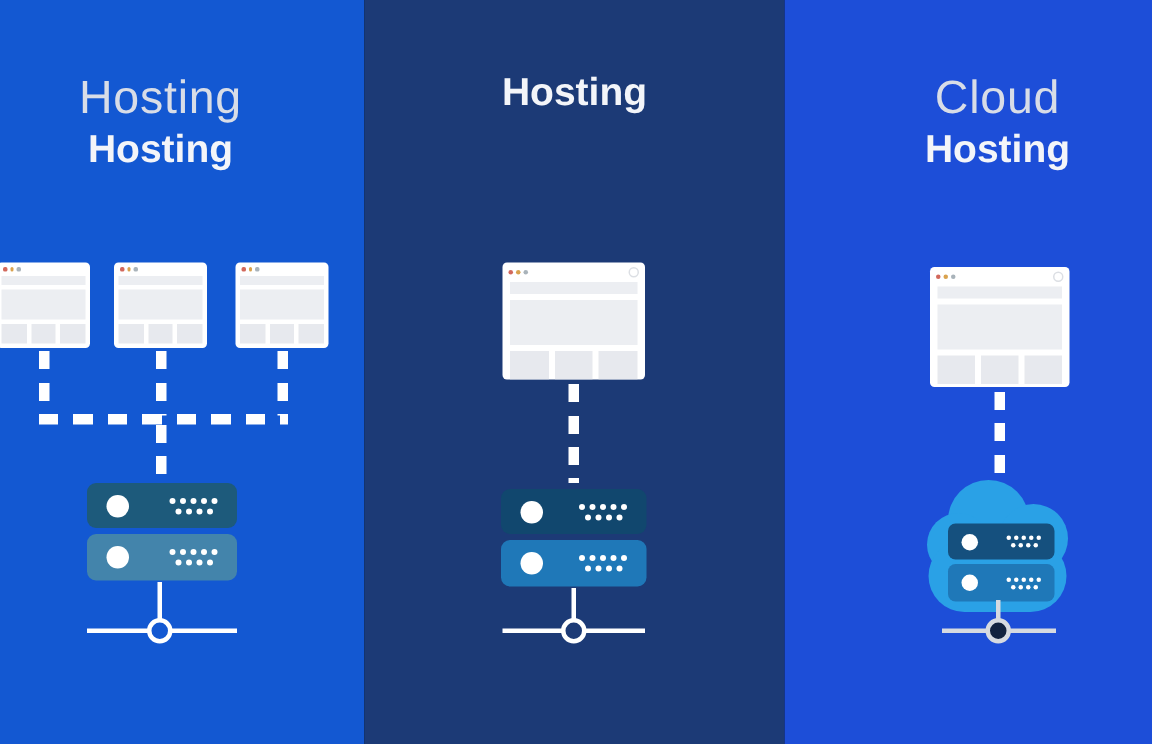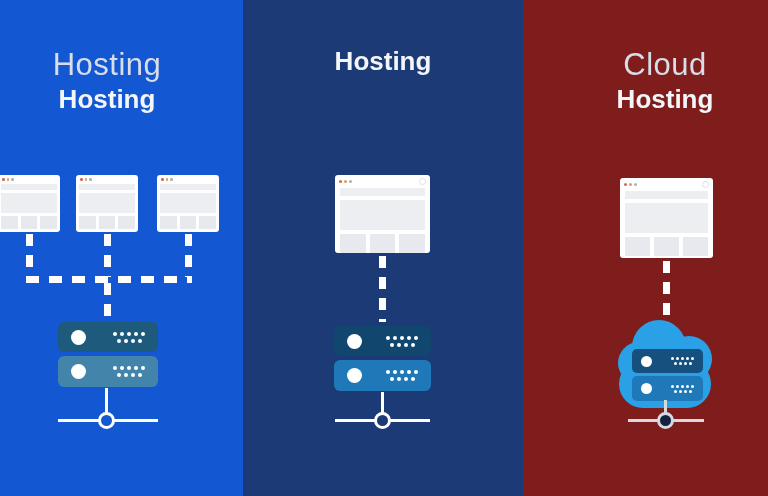--- a/index.html
+++ b/index.html
@@ -244,21 +244,21 @@
             </span>
         </span>
       </div>
     </div>
 
     <div class="vline" style="left:138px;top:392px;height:22px"></div>
     <div class="hline" style="left:92px;top:419px;width:95px"></div>
     <div class="node" style="left: 131px; top: 412px; background: rgb(28, 58, 118);"></div>
   </div>
 
-  <div class="panel panel-cloud" style="background: #7f1d1d;">
+  <div class="panel panel-cloud" style="background: #1d4ed8;">
 
     <div class="ptitle" style="left:142px">
       <div class="l1">Cloud</div>
       <div class="l2">Hosting</div>
     </div>
 
     <div class="bwin big" style="left:97px;top:178px;width:93px;height:80px">
       <div class="bbar">
         <span class="bdot r"></span>
         <span class="bdot y"></span>

